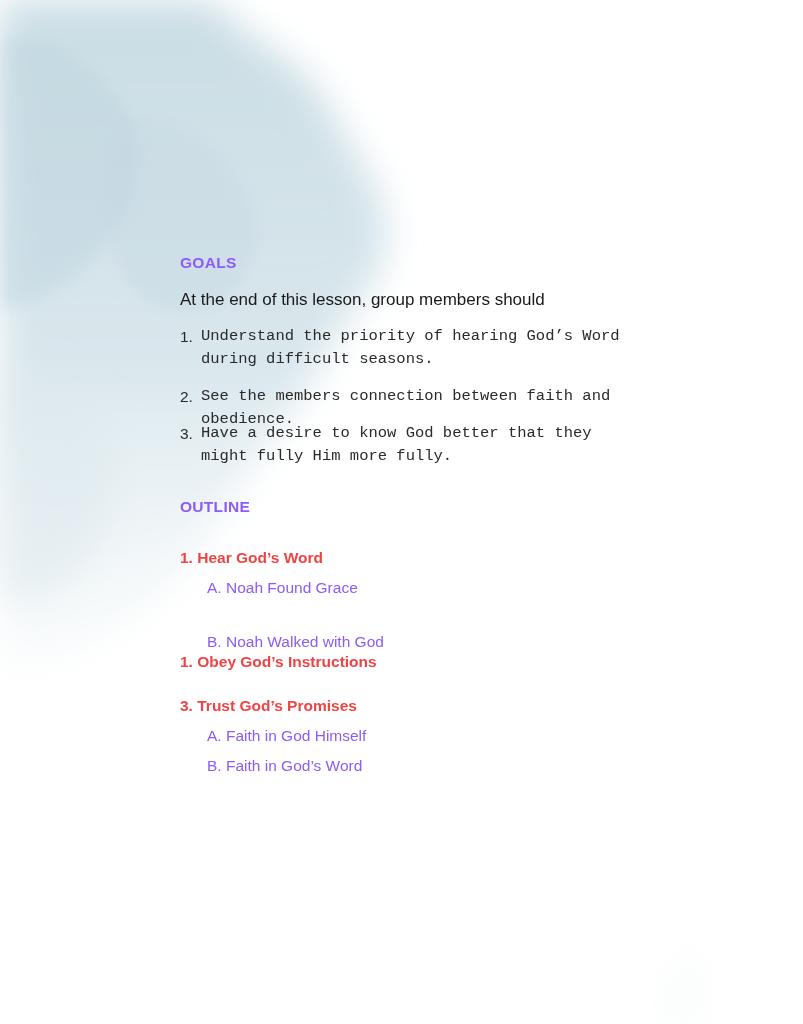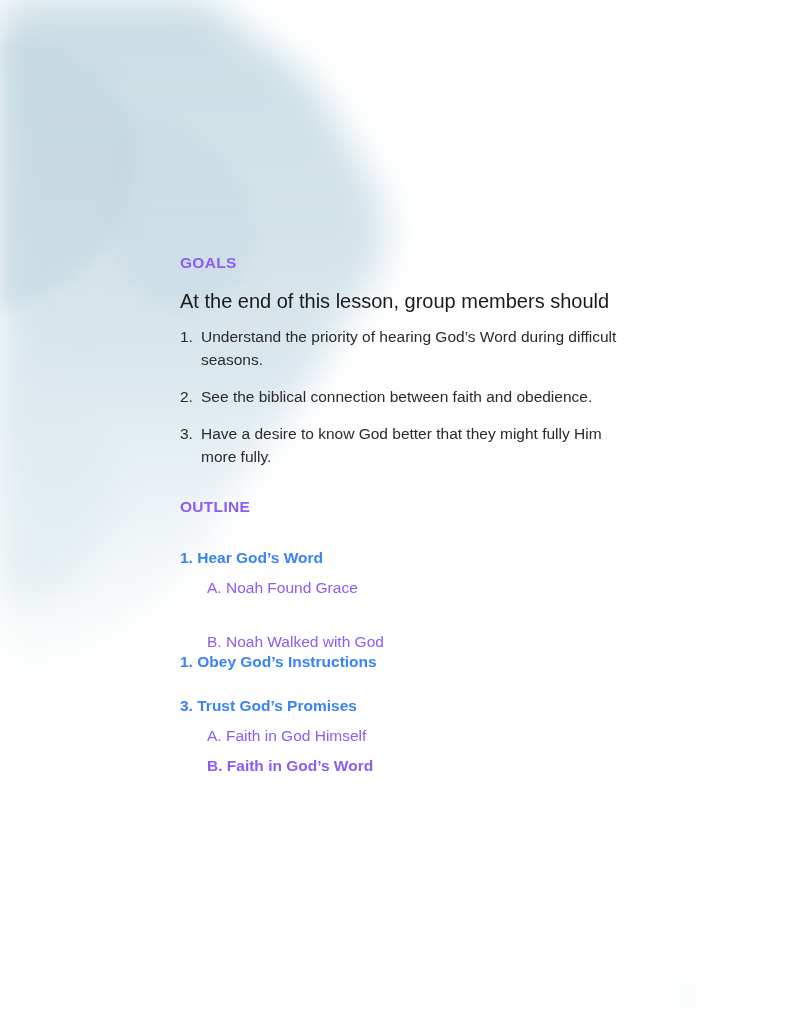--- a/index.html
+++ b/index.html
@@ -35,46 +35,47 @@
       font-size: 15.5px;
       letter-spacing: 0.3px;
       margin: 0;
       position: absolute;
       left: 0;
     }
     .intro {
       position: absolute;
       left: 0;
       top: 38px;
-      font-size: 20px;
+      font-size: 17px;
       color: #1a1a1a;
       white-space: nowrap;
     }
     .goal {
       position: absolute;
       left: 0;
       width: 450px;
       font-size: 15.5px;
       line-height: 23px;
       color: #2a2a2a;
       display: flex;
     }
     .goal .num {
       width: 21px;
       flex: 0 0 21px;
     }
     .goal .txt {
       flex: 1;
+      font-family: Liberation Mono, monospace;
     }
     .outline-main {
       position: absolute;
       left: 0;
       font-size: 15.5px;
       font-weight: bold;
-      color: #3b82f6;
+      color: #ef4444;
       white-space: nowrap;
     }
     .outline-sub {
       position: absolute;
       left: 27px;
       font-size: 15.5px;
       color: #8b5cf6;
       white-space: nowrap;
     }
   </style>
@@ -105,31 +106,31 @@
 <div class="content">
   <h2 class="heading" style="top:2px;">GOALS</h2>
   <div class="intro">At the end of this lesson, group members should</div>
 
   <div class="goal" style="top:73px;">
     <span class="num">1.</span>
     <span class="txt">Understand the priority of hearing God’s Word during difficult seasons.</span>
   </div>
   <div class="goal" style="top:133px;">
     <span class="num">2.</span>
-    <span class="txt">See the biblical connection between faith and obedience.</span>
+    <span class="txt">See the members connection between faith and obedience.</span>
   </div>
   <div class="goal" style="top:170px;">
     <span class="num">3.</span>
     <span class="txt">Have a desire to know God better that they might fully Him more fully.</span>
   </div>
 
   <h2 class="heading" style="top:246px;">OUTLINE</h2>
 
   <div class="outline-main" style="top:297px;">1. Hear God’s Word</div>
   <div class="outline-sub" style="top:327px;">A. Noah Found Grace</div>
   <div class="outline-sub" style="top:357px;margin-top:24px;">B. Noah Walked with God</div>
 
   <div class="outline-main" style="top:401px;">1. Obey God’s Instructions</div>
 
   <div class="outline-main" style="top:445px;">3. Trust God’s Promises</div>
   <div class="outline-sub" style="top:475px;">A. Faith in God Himself</div>
-  <div class="outline-sub" style="top:505px;font-weight:bold;">B. Faith in God’s Word</div>
+  <div class="outline-sub" style="top:505px;">B. Faith in God’s Word</div>
 </div>
 
 </body></html>

